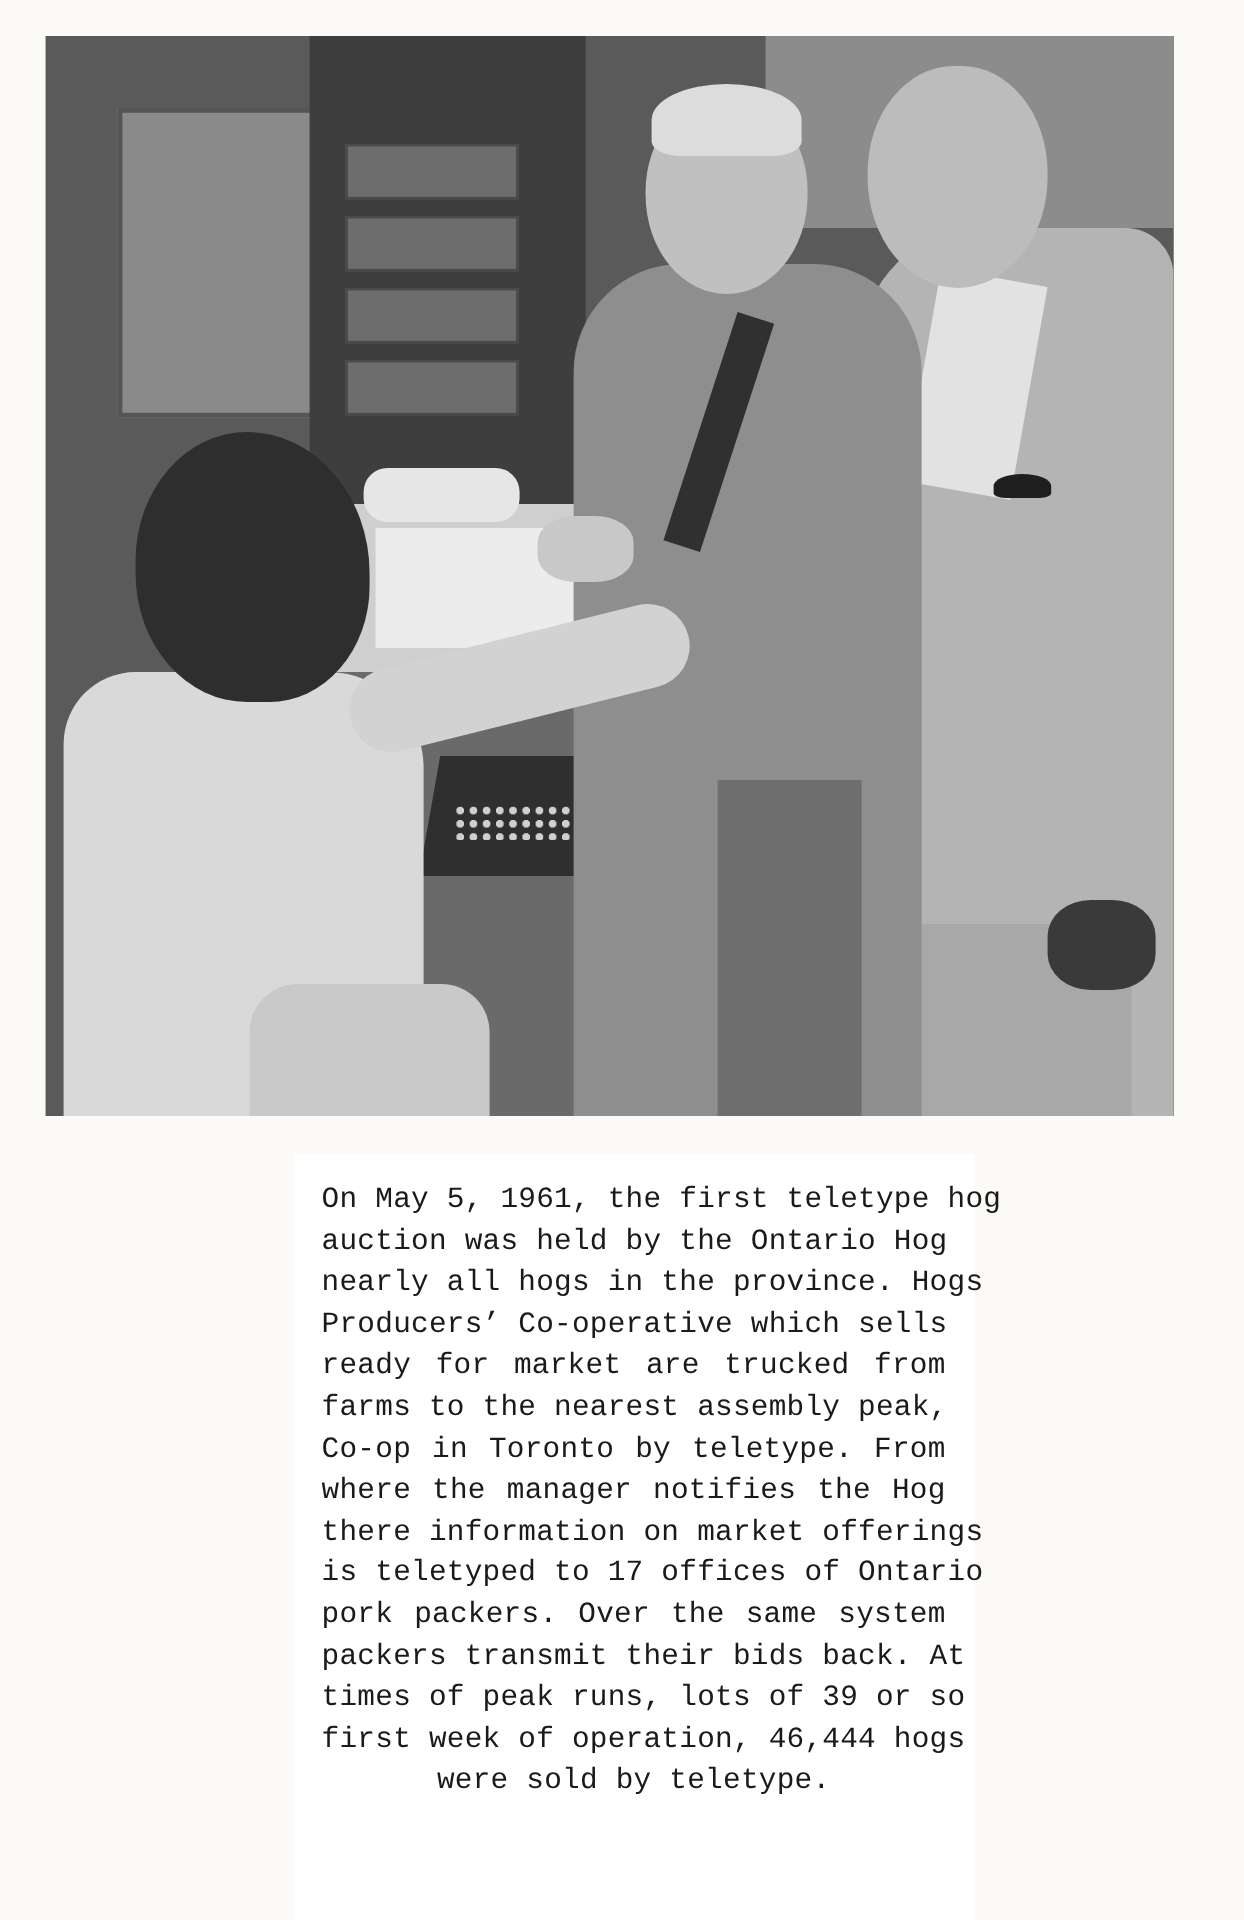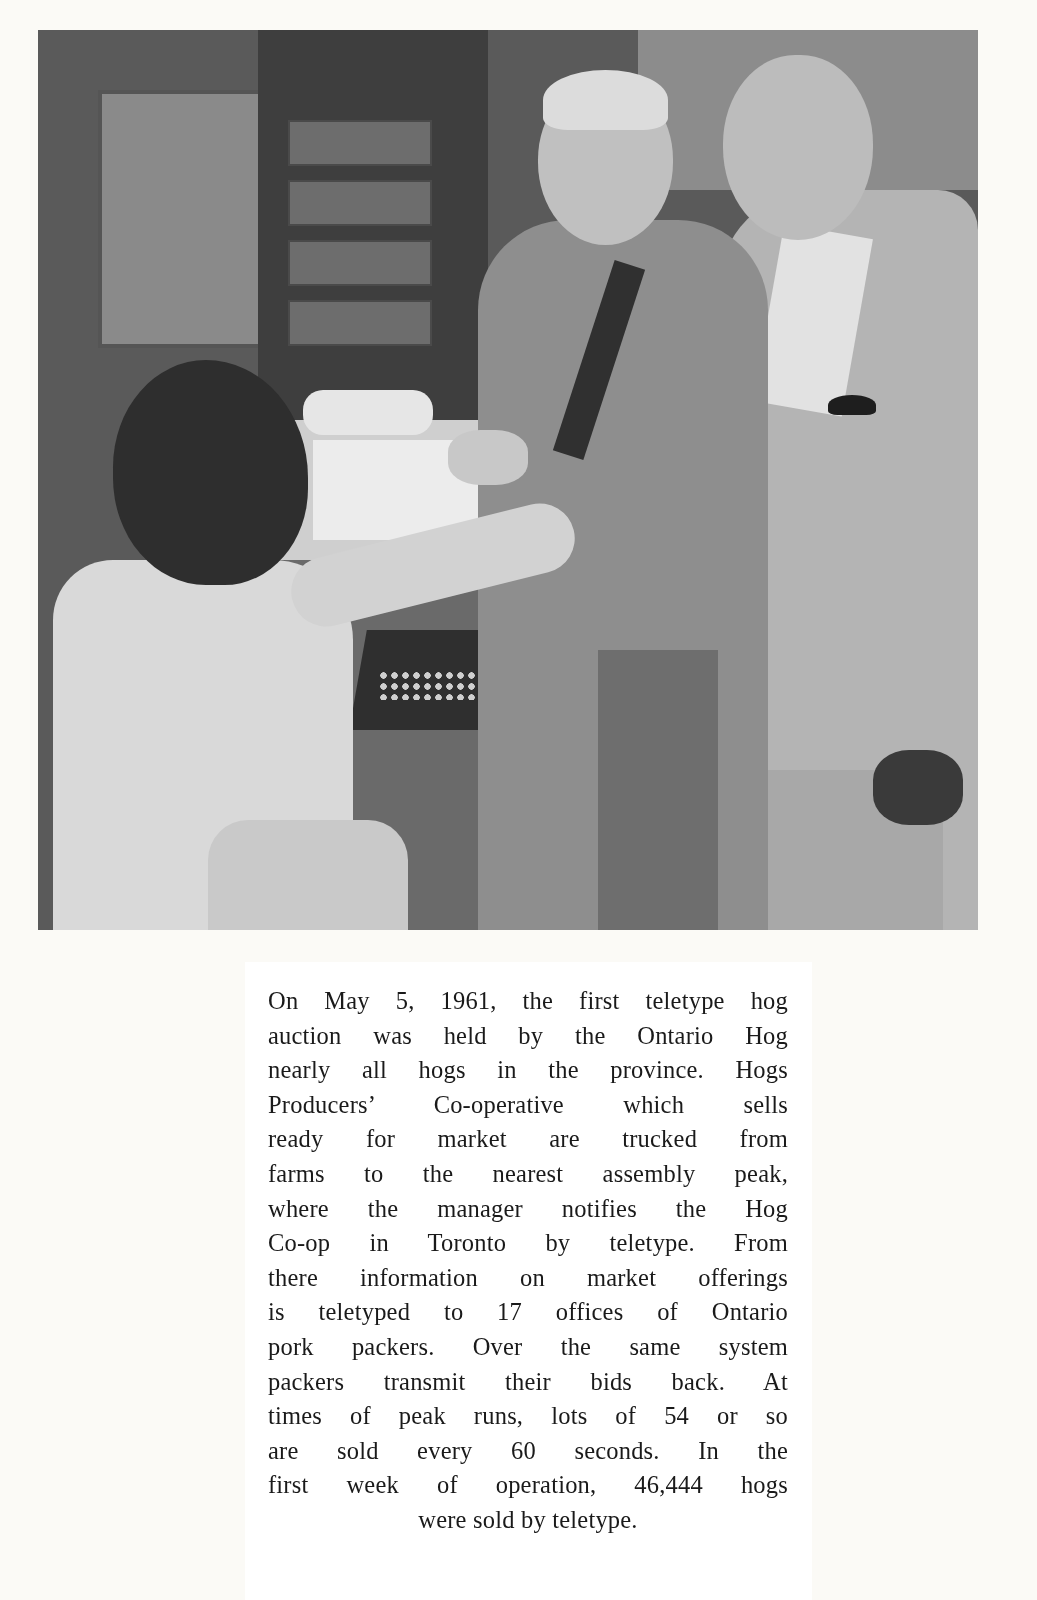--- a/index.html
+++ b/index.html
@@ -69,21 +69,21 @@
       width: 567px;
       height: 638px;
       background: #ffffff;
     }
     .caption {
       position: absolute;
       left: 268px;
       top: 984px;
       width: 520px;
       margin: 0;
-      font-family: Liberation Serif, serif;
+      font-family: Liberation Mono, monospace;
       font-size: 24.5px;
       line-height: 34.6px;
       color: #1a1a1a;
       letter-spacing: 0.2px;
       text-align: justify;
     }
     .caption .line {
       display: block;
       text-align: justify;
       text-align-last: justify;
@@ -137,23 +137,22 @@
 
 <div class="caption-box"></div>
 
 <p class="caption">
   <span class="line">On May 5, 1961, the first teletype hog</span>
   <span class="line">auction was held by the Ontario Hog</span>
   <span class="line">nearly all hogs in the province.   Hogs</span>
   <span class="line">Producers’ Co-operative which sells</span>
   <span class="line">ready for market are trucked from</span>
   <span class="line">farms to the nearest assembly peak,</span>
+  <span class="line">Co-op in Toronto by teletype.   From</span>
   <span class="line">where the manager notifies the Hog</span>
-  <span class="line">Co-op in Toronto by teletype.   From</span>
   <span class="line">there information on market offerings</span>
   <span class="line">is teletyped to 17 offices of Ontario</span>
   <span class="line">pork packers.   Over the same system</span>
   <span class="line">packers transmit their bids back.   At</span>
-  <span class="line">times of peak runs, lots of 54 or so</span>
-  <span class="line">are sold every 60 seconds.   In the</span>
+  <span class="line">times of peak runs, lots of 39 or so</span>
   <span class="line">first week of operation, 46,444 hogs</span>
   <span class="line last">were sold by teletype.</span>
 </p>
 
 </body></html>

